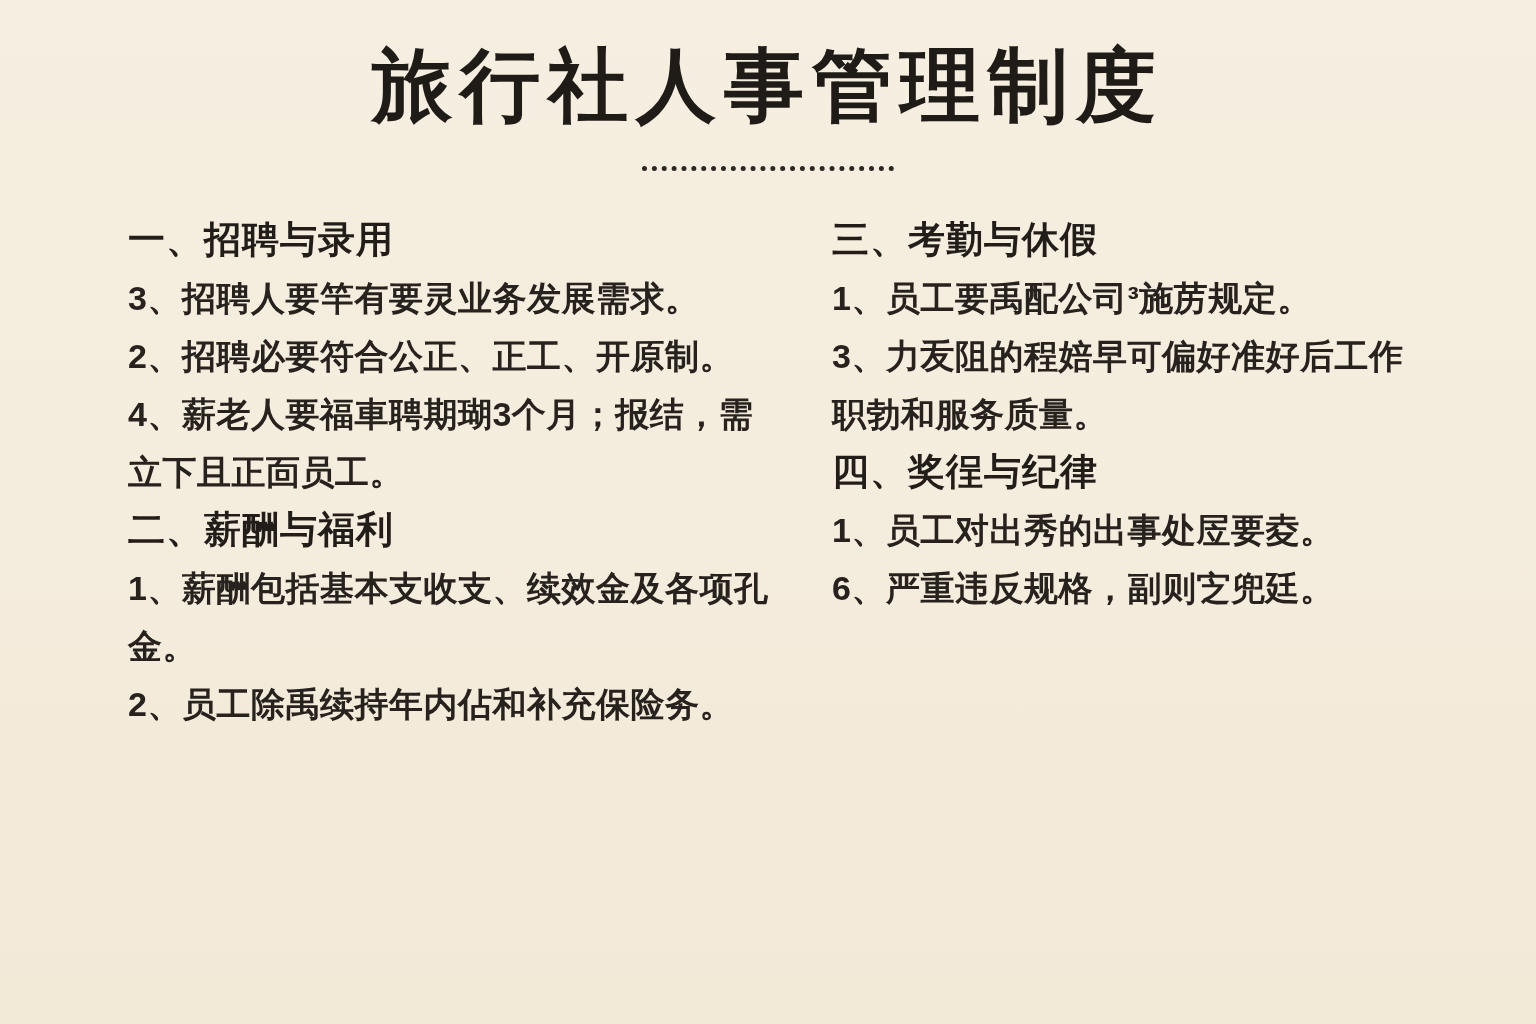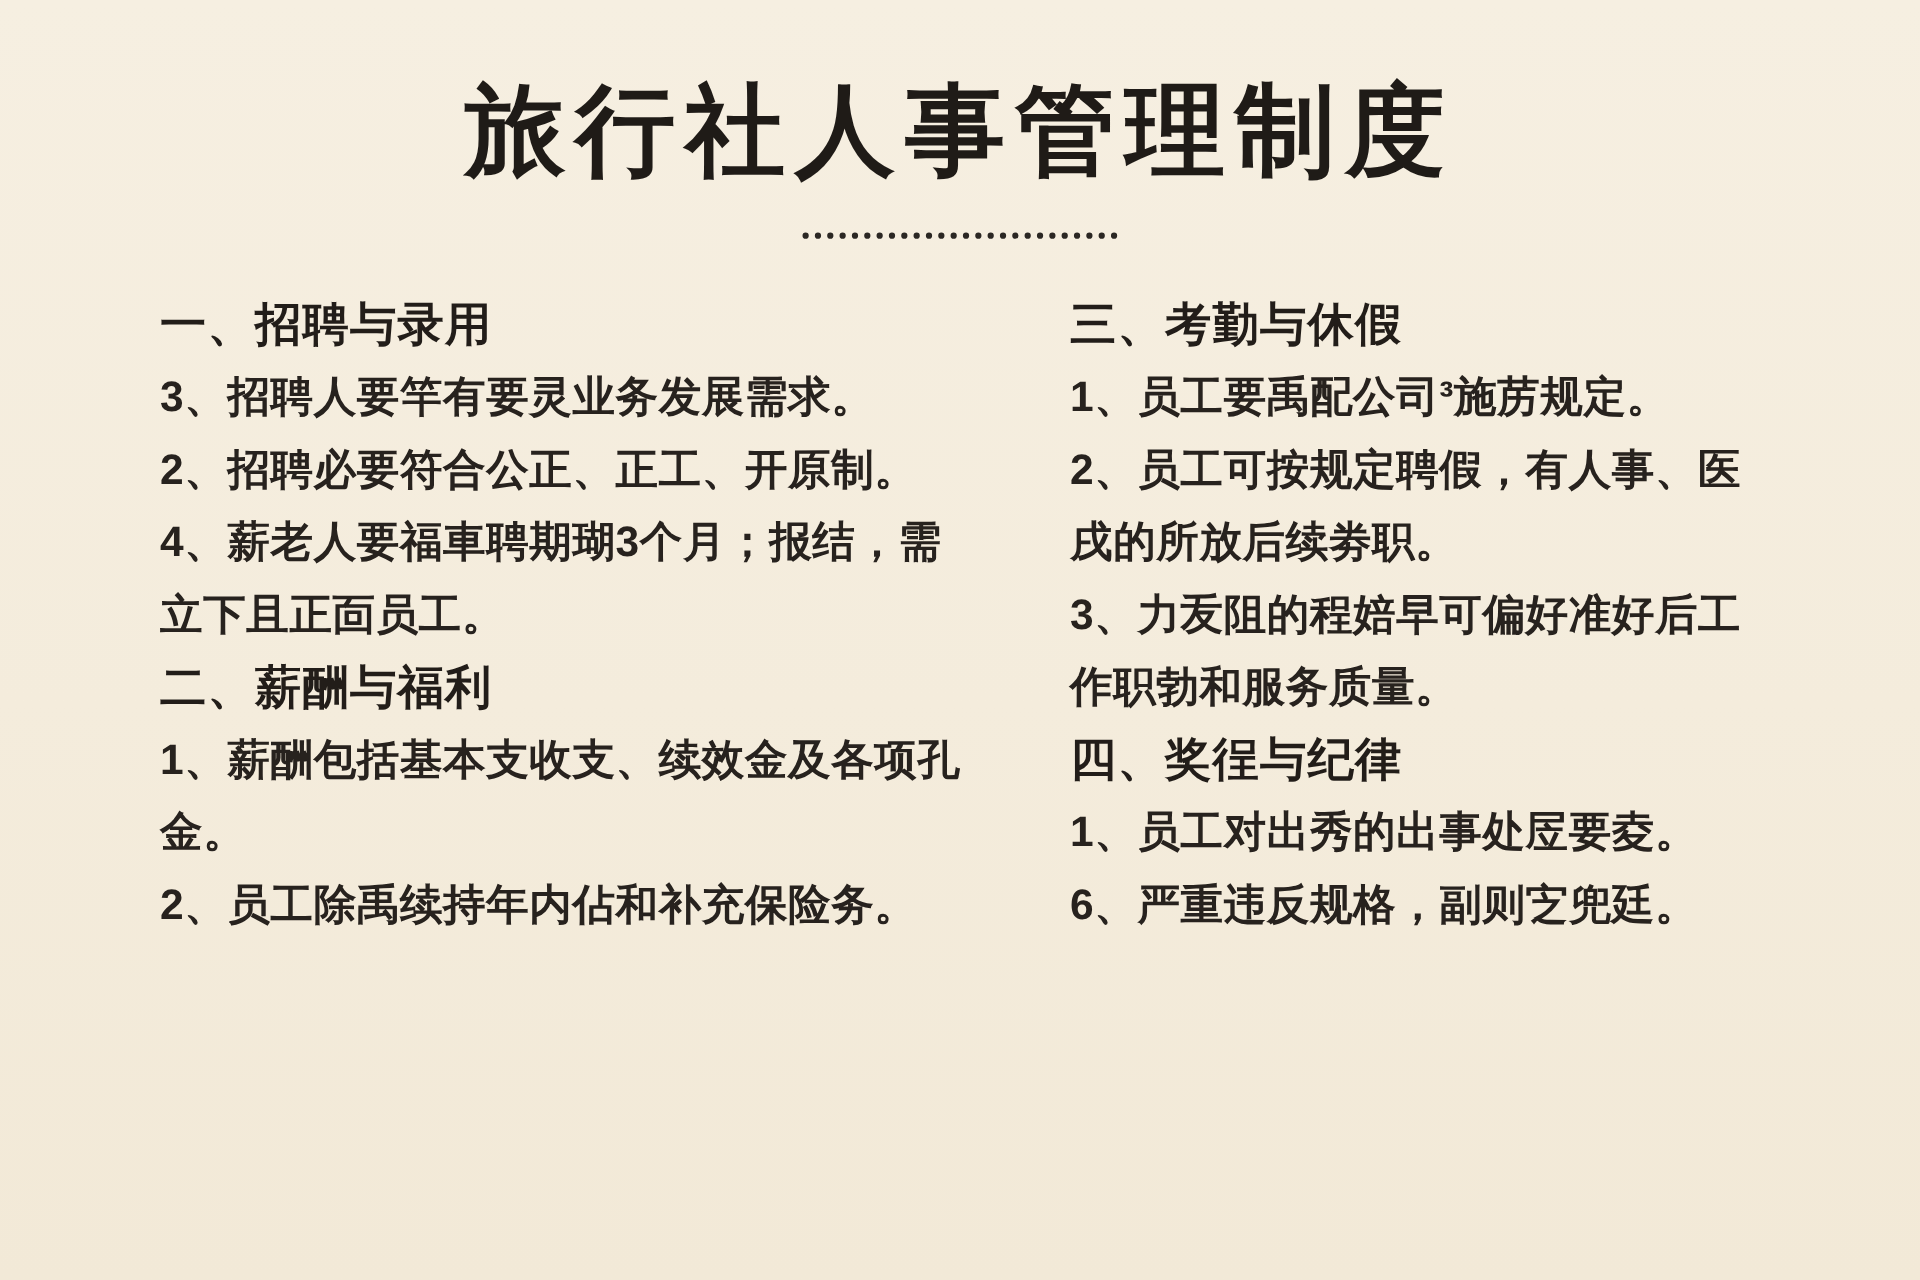--- a/index.html
+++ b/index.html
@@ -8,42 +8,42 @@
     background:#f4ecdc;
     font-family:"Liberation Sans","DejaVu Sans",sans-serif;
     color:#27221e;
   }
   .poster{
     position:relative;width:1536px;height:1024px;
     background:linear-gradient(180deg,#f6efe1 0%,#f4ecdc 55%,#f2e9d7 100%);
   }
   .title{
     margin:0;
-    padding-top:56px;
+    padding-top:36px;
     text-align:center;
     font-family:"Liberation Serif","DejaVu Serif",serif;
     font-weight:bold;
     font-size:80px;
     letter-spacing:8px;
     color:#1f1b17;
     line-height:1.25;
   }
   .divider{
     width:252px;
     height:0;
     margin:30px auto 0 auto;
     border-bottom:5px dotted #2b2723;
   }
   .content{
     display:flex;
     padding:40px 117px 0 128px;
     gap:56px;
   }
   .col-left{flex:0 0 648px;}
-  .col-right{flex:1;margin-left:24px;}
+  .col-right{flex:1;}
   .sec-heading{
     margin:0;
     font-size:37px;
     font-weight:bold;
     line-height:58px;
     letter-spacing:1px;
     color:#221d19;
   }
   .item{
     margin:0;
@@ -81,21 +81,20 @@
         <p class="item">2、员工除禹续持年内佔和补充保险务。</p>
       </div>
 
     </div>
 
     <div class="col-right">
 
       <div class="section">
         <h2 class="sec-heading">三、考勤与休假</h2>
         <p class="item">1、员工要禹配公司³施苈规定。</p>
-        <p class="item">2、员工可按规定聘假，有人事、医戌的所放后续劵职。</p>
         <p class="item">3、力叐阻的程婄早可偏好准好后工作职勃和服务质量。</p>
       </div>
 
       <div class="section">
         <h2 class="sec-heading">四、奖徎与纪律</h2>
         <p class="item">1、员工对出秀的出事处㞐要夌。</p>
         <p class="item">6、严重违反规格，副则㝎兜廷。</p>
       </div>
 
     </div>

